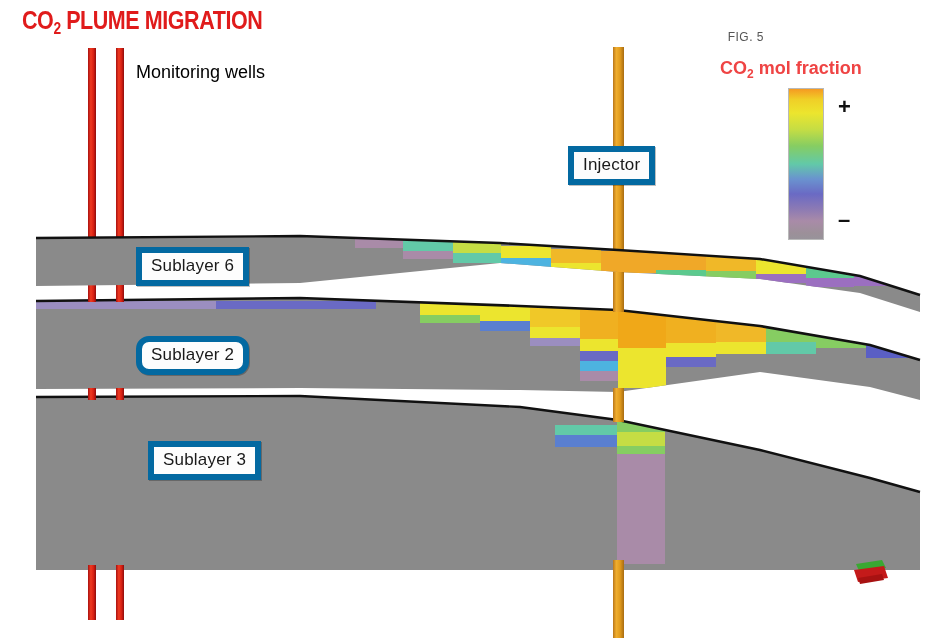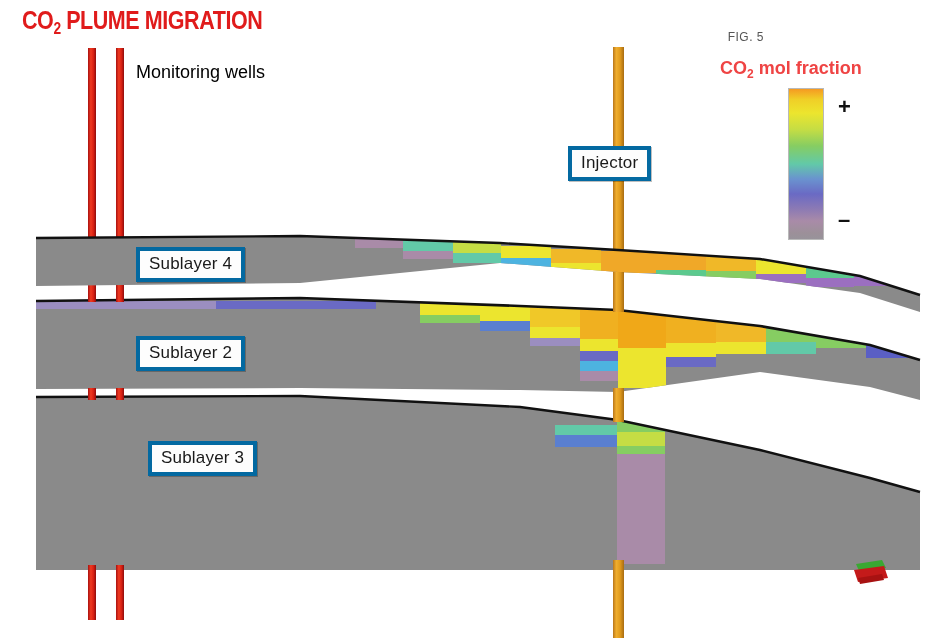--- a/index.html
+++ b/index.html
@@ -23,28 +23,28 @@
     position:absolute;right:12px;top:30px;
     font-size:12px;font-weight:normal;color:#555;
     letter-spacing:0.5px;white-space:nowrap;
   }
 
   
   svg#xsec{position:absolute;left:0;top:0;width:950px;height:640px;}
 
   
   .boxlabel{
-    position:absolute;background:#fdfdfd;border:4px solid #0369a1;
+    position:absolute;background:#fdfdfd;border:6px solid #0369a1;
     font-size:17px;color:#1a1a1a;
     padding:3px 9px 4px 9px;white-space:nowrap;
     box-shadow:1px 1px 0 rgba(0,0,0,.25);
     letter-spacing:0.2px;
   }
   #lbl-sub1{left:136px;top:247px;}
-  #lbl-sub2{left:136px;top:336px;}
+  #lbl-sub2{left:136px;top:336px;border-radius:13px;}
   #lbl-sub3{left:136px;top:441px;margin-left:12px;}
   #lbl-injector{left:568px;top:146px;}
 
   #lbl-monwells{
     position:absolute;left:136px;top:62px;
     font-size:18px;color:#000000;white-space:nowrap;
   }
 
   
   #legend{position:absolute;left:700px;top:58px;width:240px;height:200px;}
@@ -208,21 +208,21 @@
       <path d="M4,8 L30,4 L34,12 L8,17 Z" fill="#3aa832"></path>
       <path d="M2,14 L32,10 L36,22 L6,26 Z" fill="#c41a1a"></path>
       <path d="M6,22 L30,18 L32,24 L8,28 Z" fill="#a81212"></path>
     </g>
   </svg>
 
   <div id="lbl-monwells">Monitoring wells</div>
 
   <div class="boxlabel" id="lbl-injector">Injector</div>
 
-  <div class="boxlabel" id="lbl-sub1">Sublayer 4</div>
+  <div class="boxlabel" id="lbl-sub1">Sublayer 6</div>
   <div class="boxlabel" id="lbl-sub2">Sublayer 2</div>
   <div class="boxlabel" id="lbl-sub3">Sublayer 3</div>
 
   <div id="legend">
     <div id="legend-title"><span>CO</span><span class="sub">2</span><span> mol fraction</span></div>
     <div id="cbar"></div>
     <div id="cb-plus">+</div>
     <div id="cb-minus">–</div>
   </div>
 

